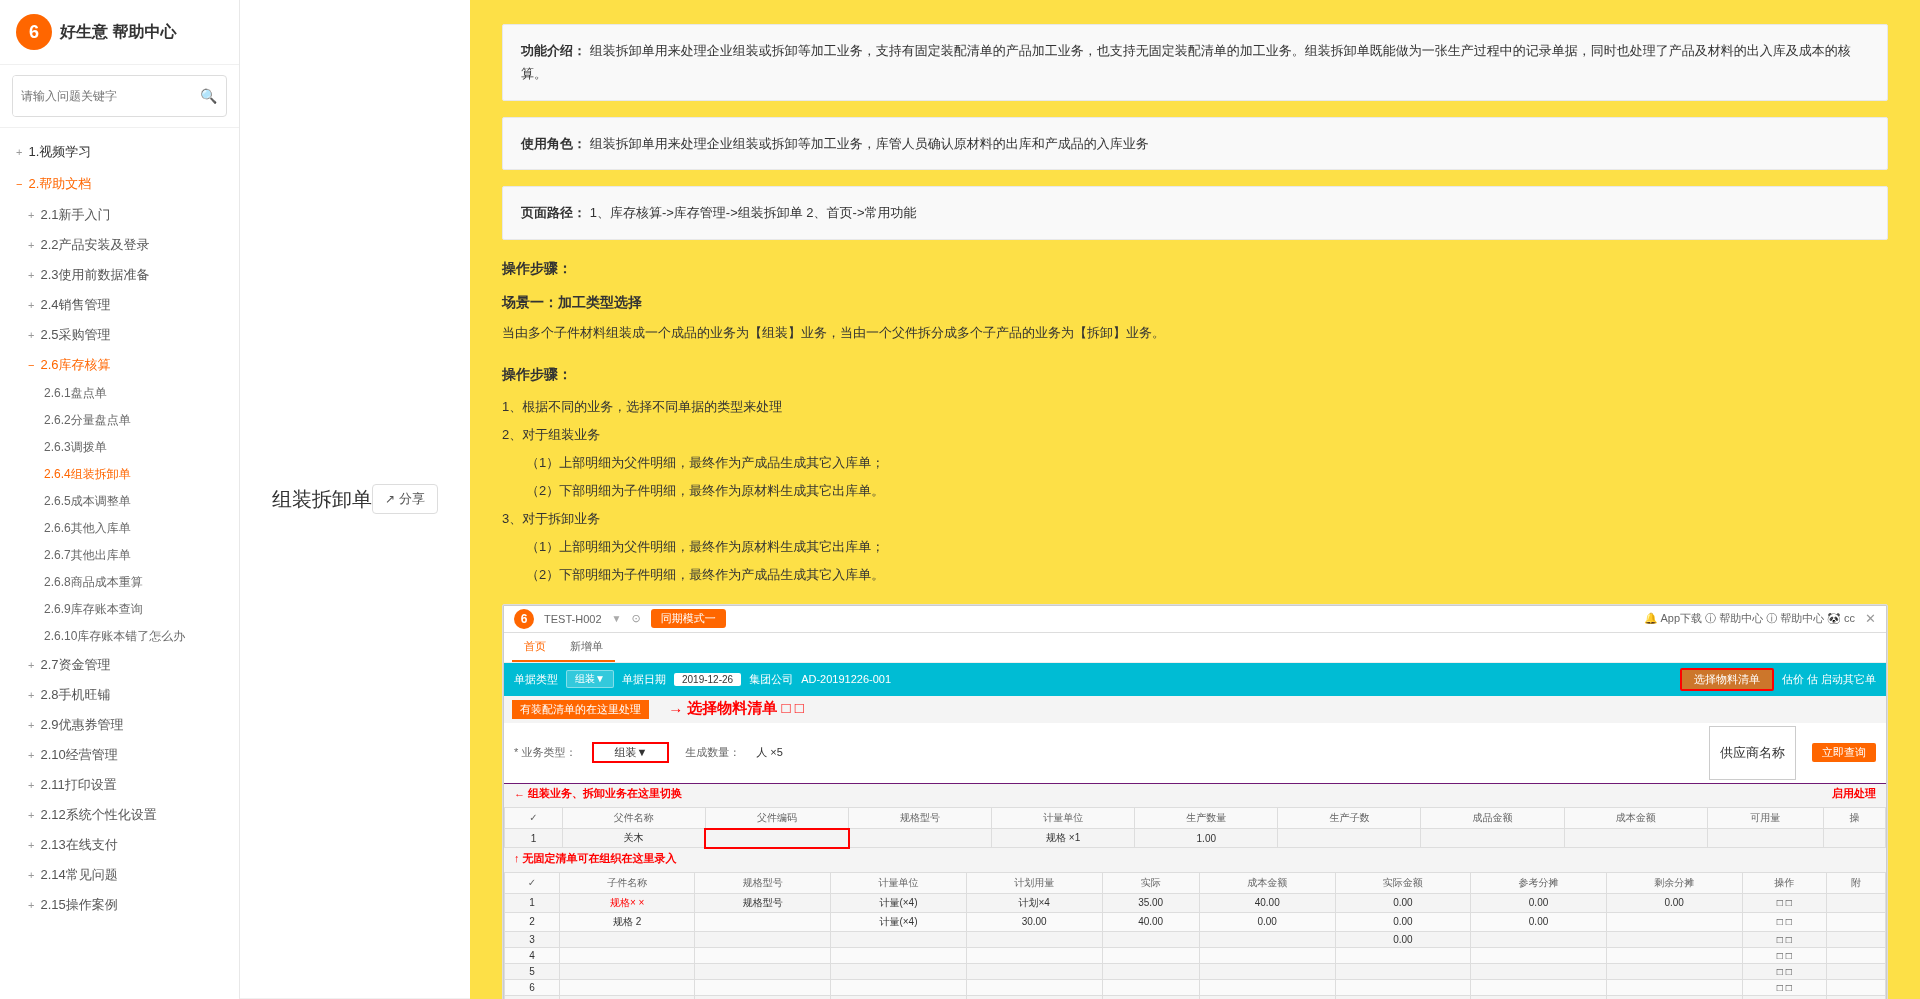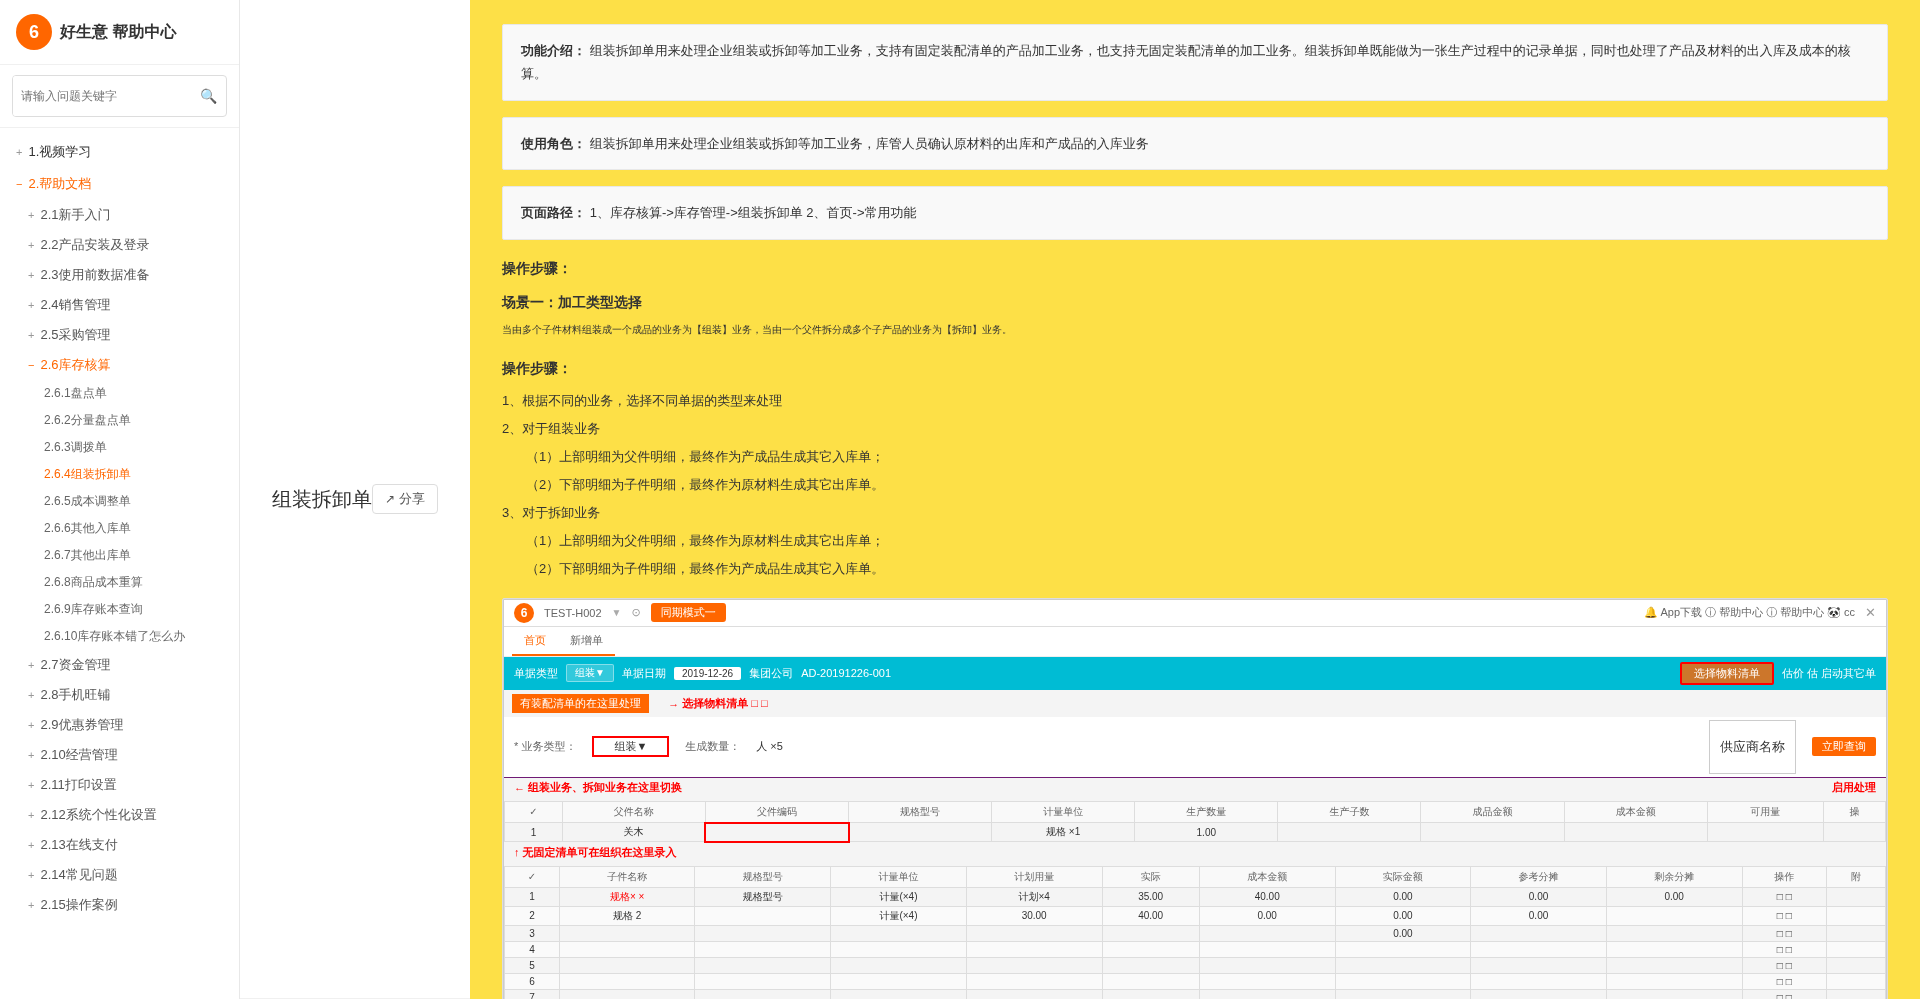--- a/index.html
+++ b/index.html
@@ -169,21 +169,21 @@
       color: #333;
       margin: 20px 0 10px;
     }
     .scene-title {
       font-size: 14px;
       font-weight: bold;
       color: #333;
       margin: 16px 0 8px;
     }
     .content-text {
-      font-size: 10px;
+      font-size: 13px;
       line-height: 2;
       color: #333;
       margin-bottom: 20px;
     }
     .steps-list {
       margin-left: 0;
       padding-left: 0;
       list-style: none;
     }
     .steps-list li {
@@ -420,21 +420,21 @@
           <span style="background:#fff;padding:1px 8px;font-size:10px;border-radius:2px;color:#333;">2019-12-26</span>
           <span style="color:#fff;font-size:11px;">集团公司</span>
           <span style="color:#fff;font-size:11px;">AD-20191226-001</span>
 
           <div style="background:rgba(255,100,0,0.8);border:2px solid red;color:#fff;padding:2px 12px;font-size:11px;border-radius:2px;margin-left:auto;">选择物料清单</div>
           <span style="color:#fff;font-size:11px;">估价 估 启动其它单</span>
         </div>
 
         <div style="position:relative;">
           <div style="background:#f60;color:#fff;font-size:11px;padding:2px 8px;display:inline-block;margin:4px 8px;">有装配清单的在这里处理</div>
-          <div style="color:red;font-size:11px;font-weight:bold;padding:2px 8px;display:inline-block;">→ 选择物料清单 □ □</div>
+          <div style="color:red;font-size:15px;font-weight:bold;padding:2px 8px;display:inline-block;">→ 选择物料清单 □ □</div>
         </div>
 
         <div style="background:#fff;padding:3px 10px;display:flex;align-items:center;gap:16px;border-bottom:1px solid #701a75;font-size:11px;">
           <span style="color:#666;">* 业务类型：</span>
           <div style="border:2px solid red;padding:1px 20px;font-size:11px;background:#fff;">组装▼</div>
           <span style="color:#666;">生成数量：</span>
           <span style="color:#333;">人 ×5</span>
           <div style="margin-left:auto;border:1px solid #ccc;padding:17px 10px;font-size:13px;background:#fff;">供应商名称</div>
           <button style="background:#f60;color:#fff;border:none;padding:2px 10px;font-size:11px;border-radius:2px;cursor:pointer;">立即查询</button>
         </div>

